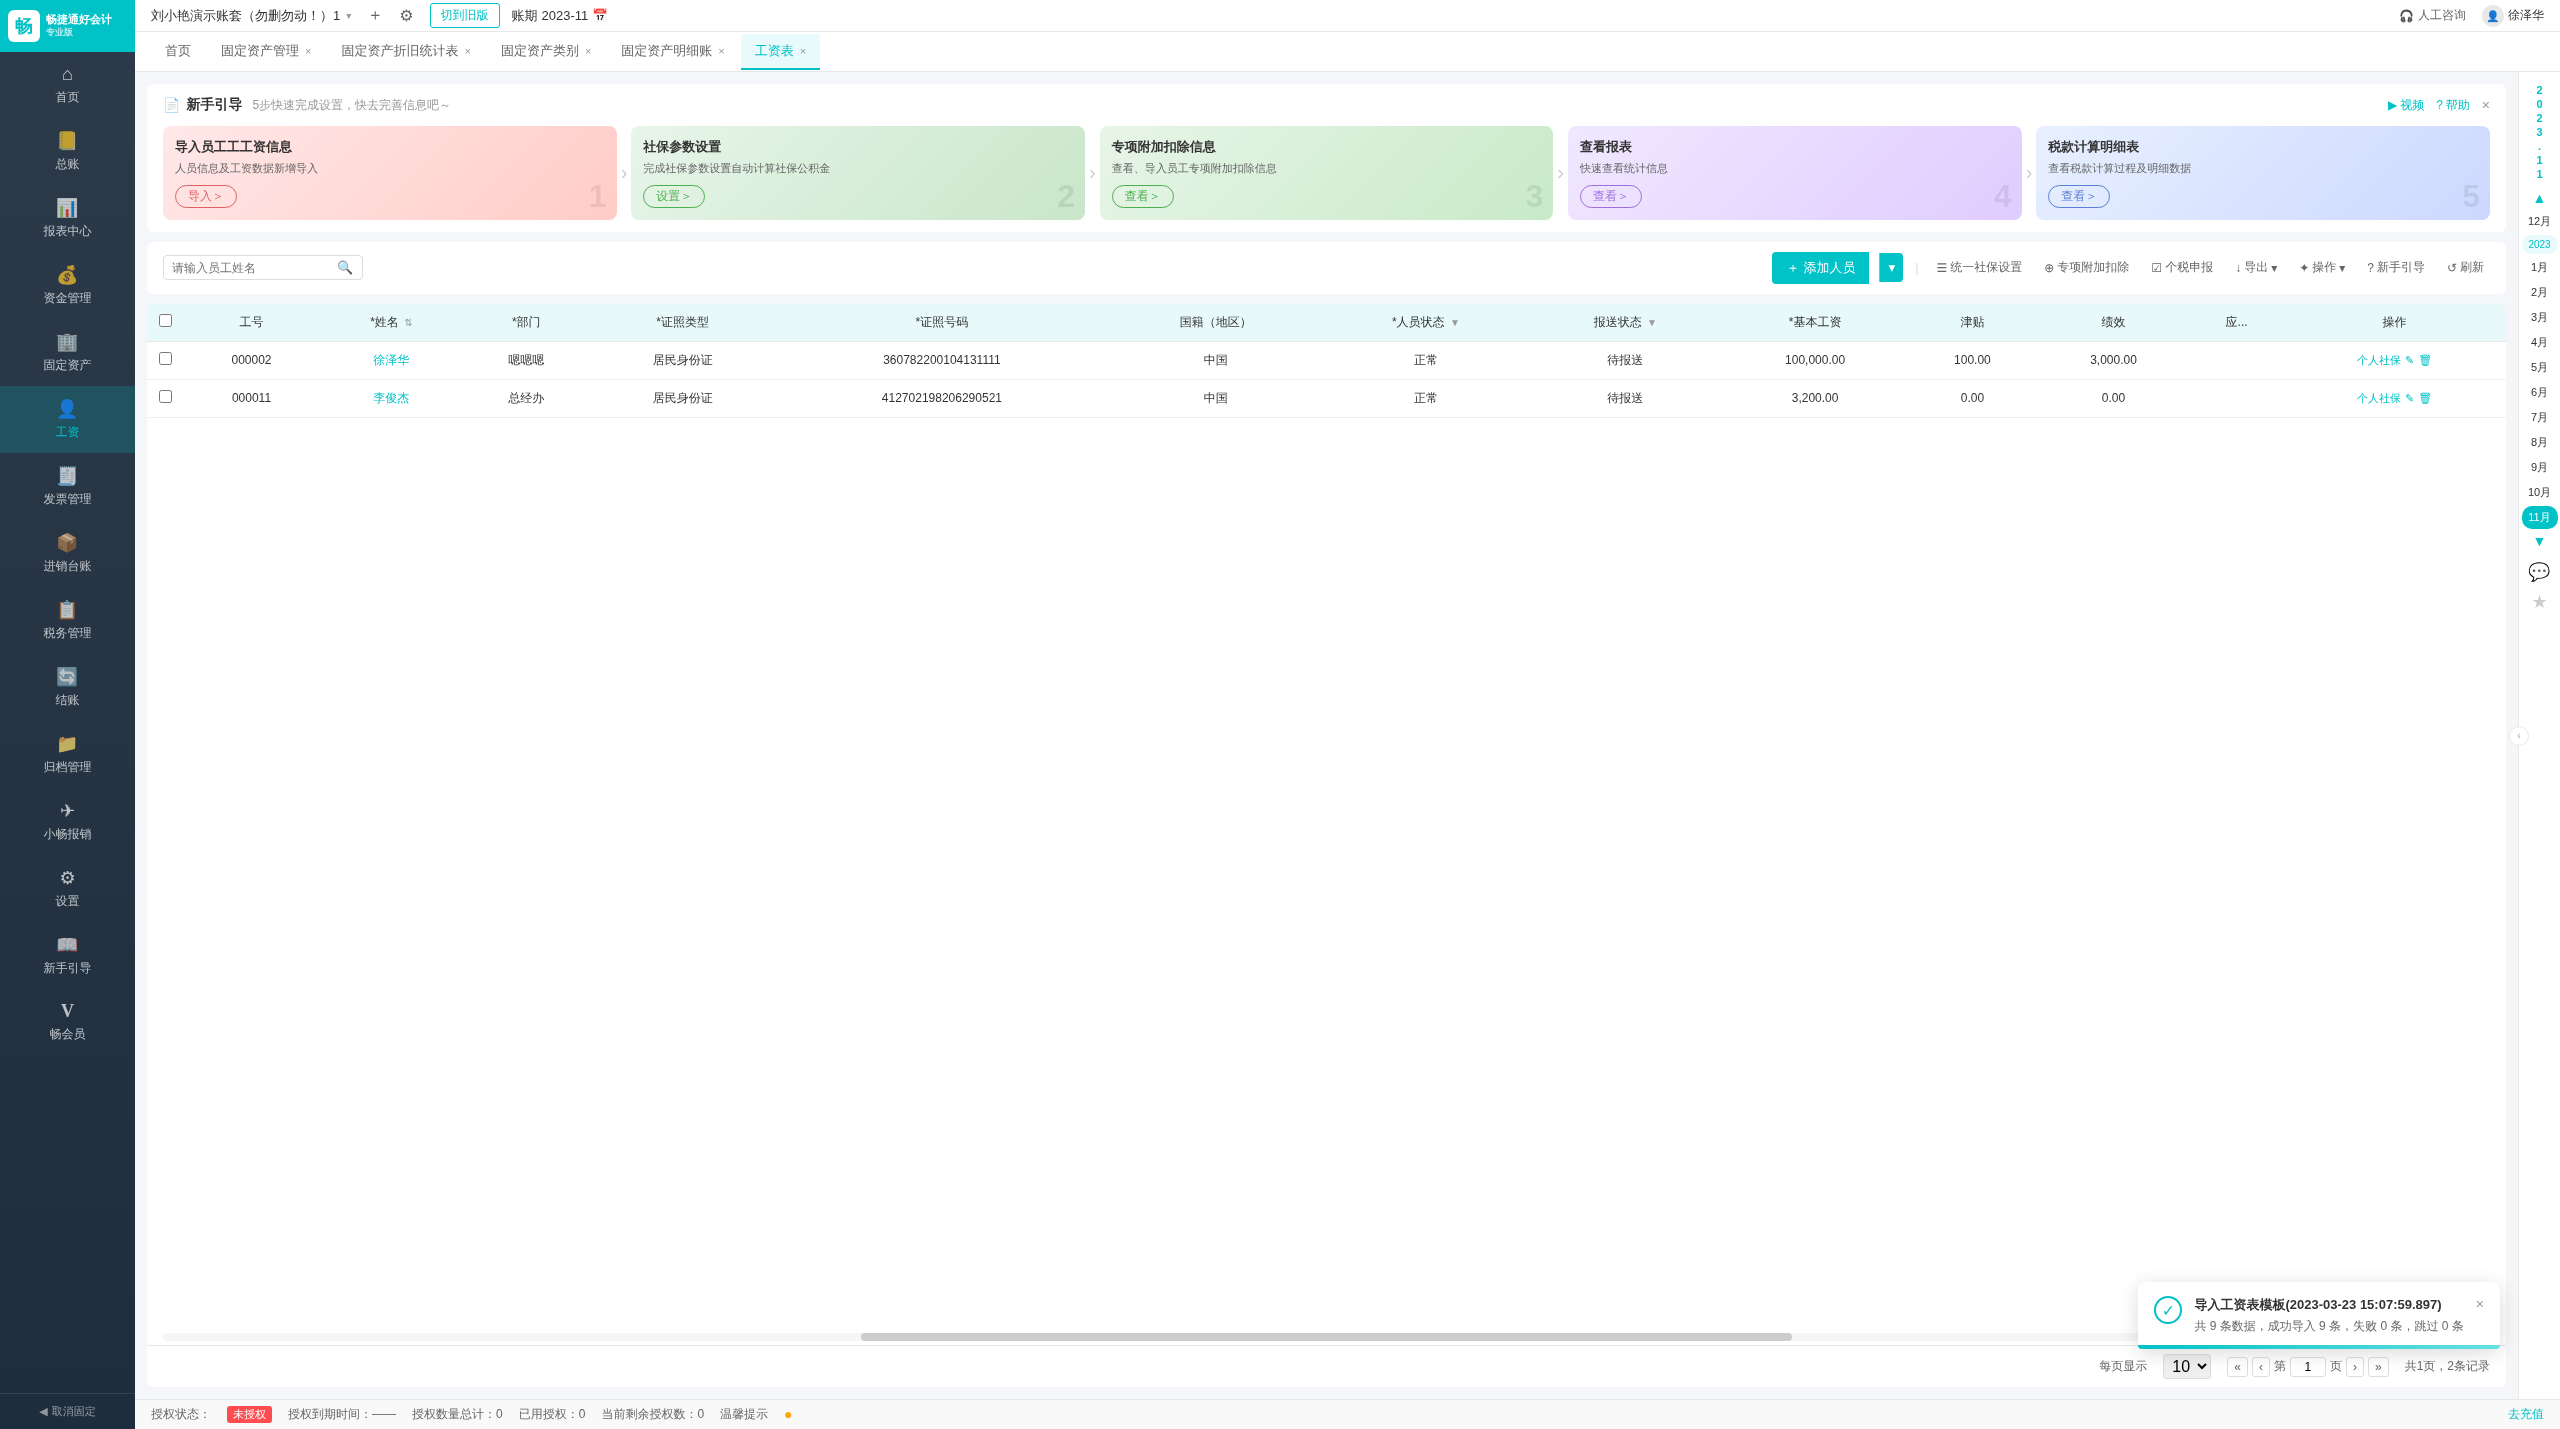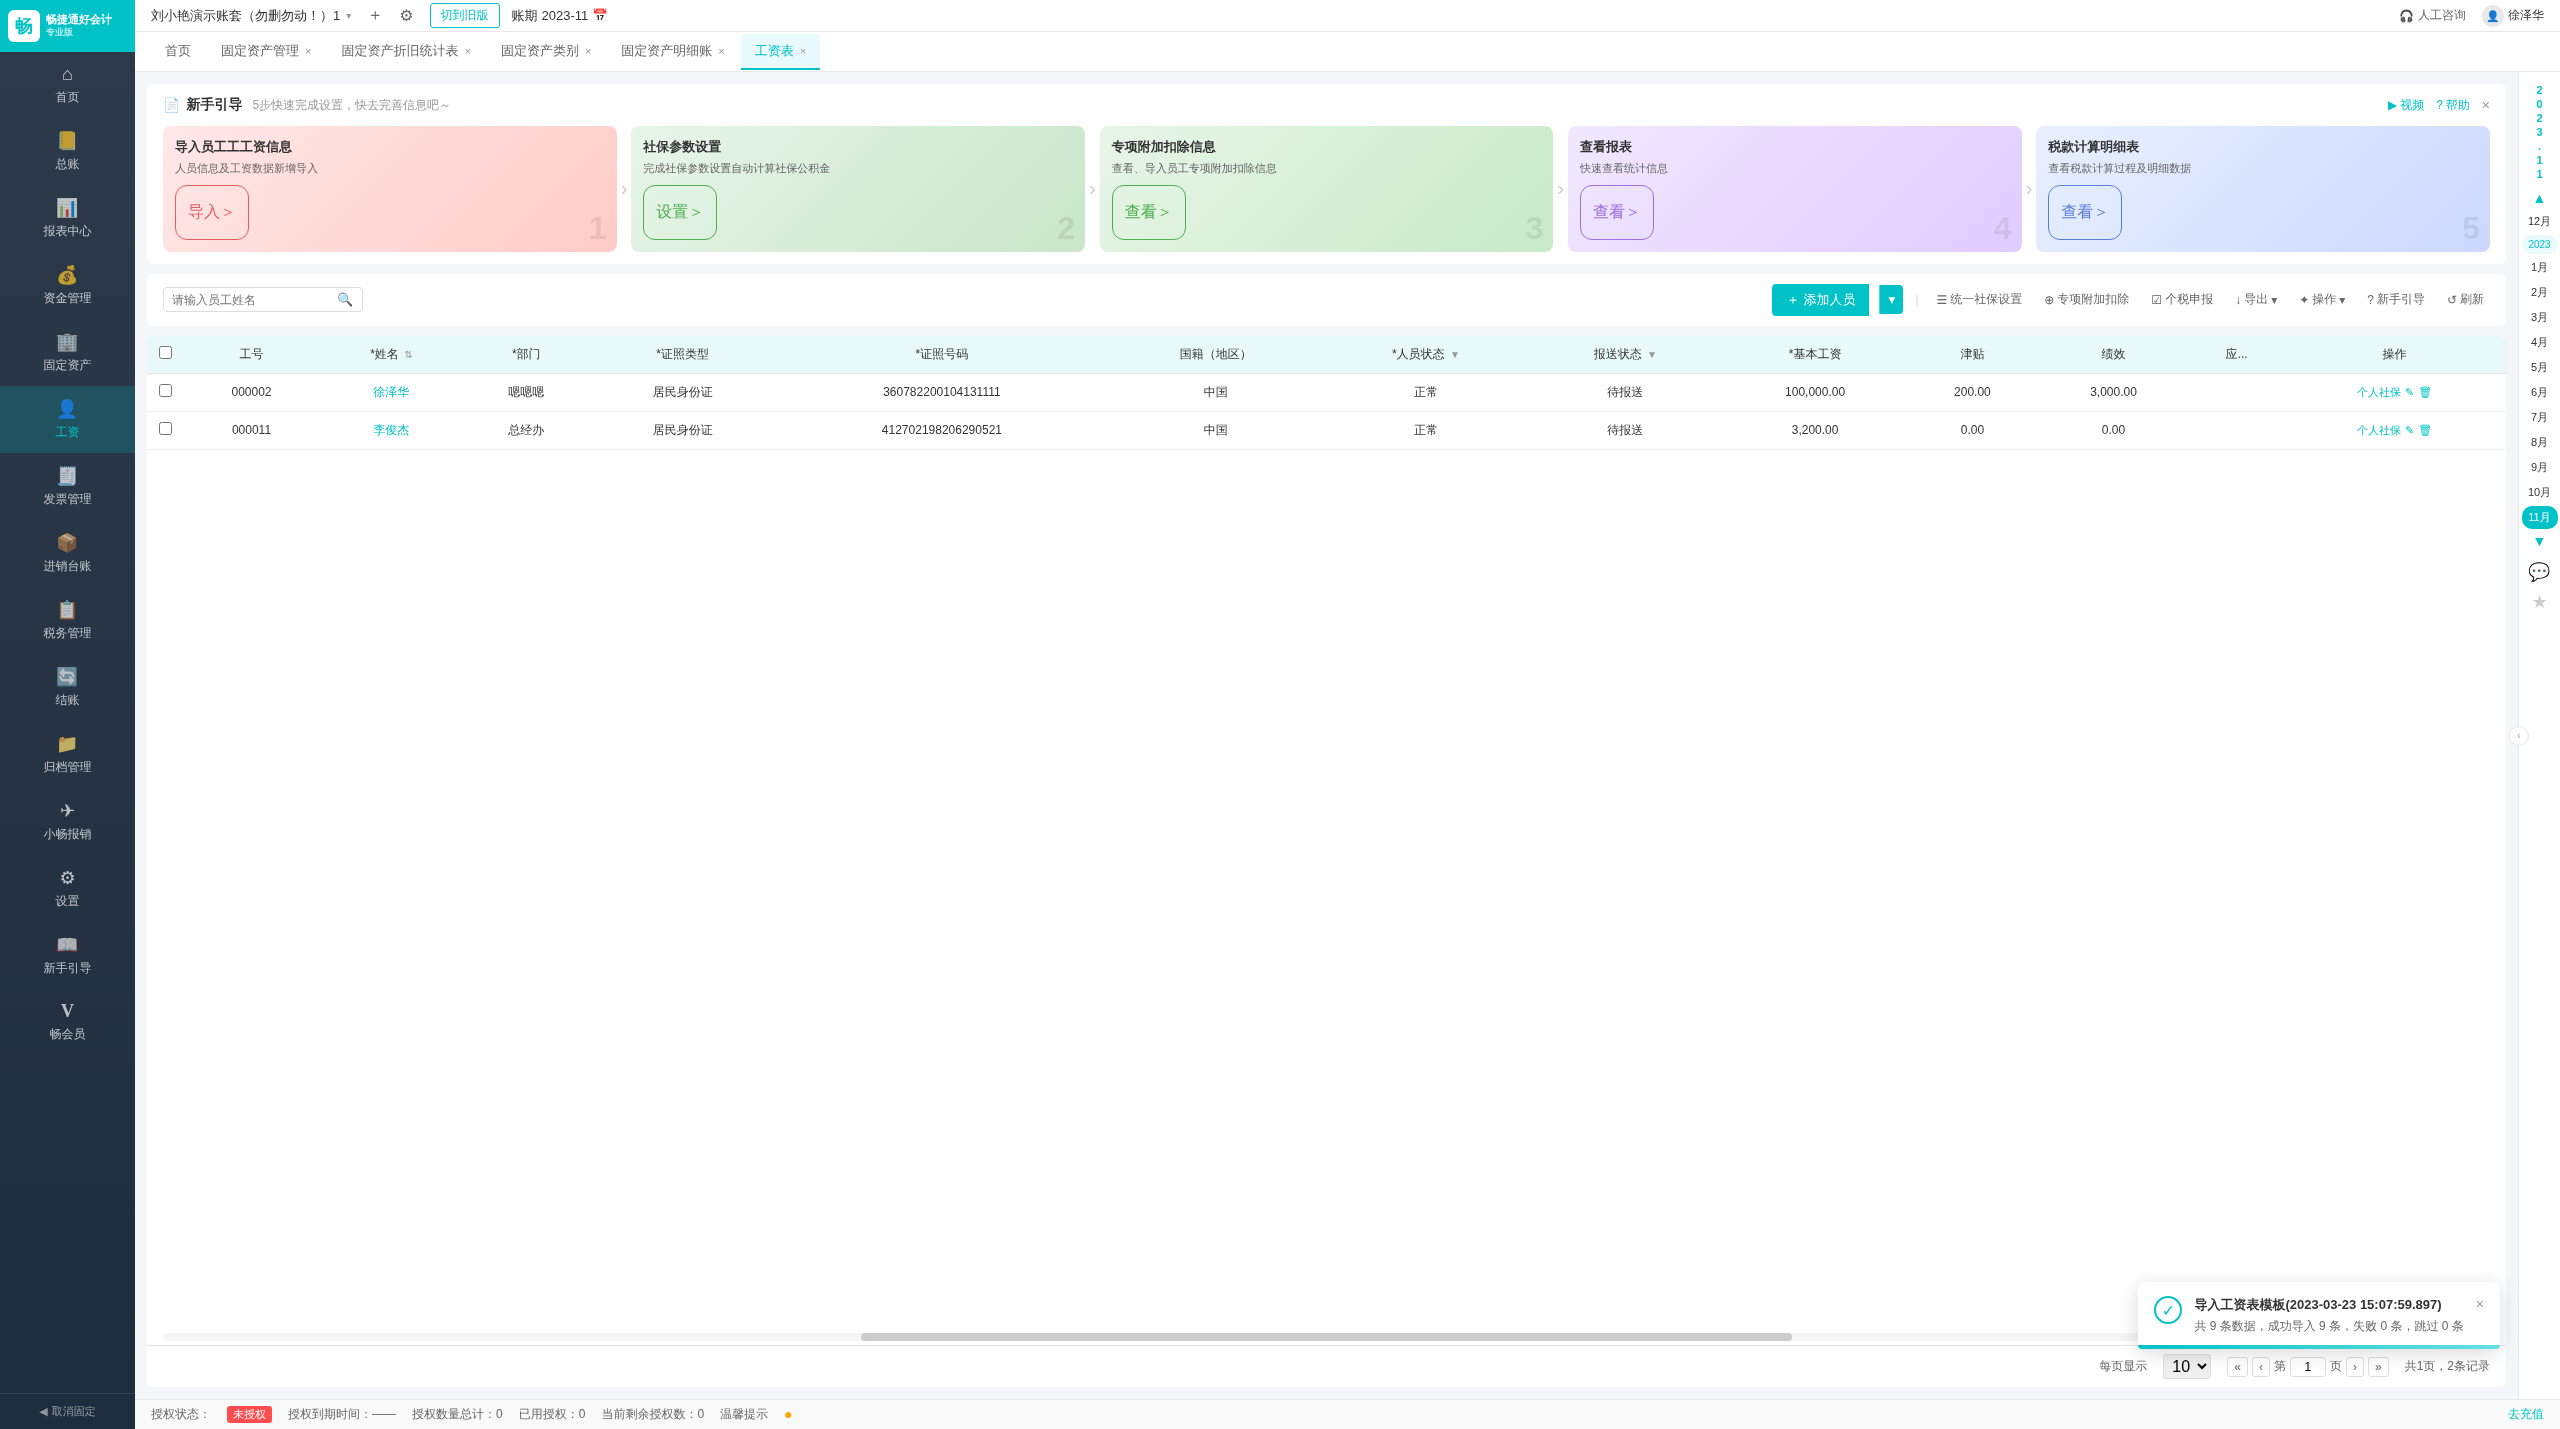--- a/index.html
+++ b/index.html
@@ -152,22 +152,22 @@
     .guide-step.step3 { background: linear-gradient(135deg, #e8f5e8, #c8eac8); }
     .guide-step.step4 { background: linear-gradient(135deg, #f0e8ff, #e0ccff); }
     .guide-step.step5 { background: linear-gradient(135deg, #e8f0ff, #ccd8ff); }
     .guide-step .step-num { font-size: 32px; font-weight: bold; color: rgba(0,0,0,0.08); position: absolute; right: 10px; bottom: 5px; }
     .guide-step .step-title { font-size: 13px; font-weight: bold; color: #333; line-height: 1.4; }
     .guide-step .step-desc { font-size: 11px; color: #666; line-height: 1.5; flex: 1; }
     .guide-step .step-btn {
       display: inline-block;
       border: 1px solid currentColor;
       border-radius: 12px;
-      padding: 16px 12px;
-      font-size: 16px;
+      padding: 2px 12px;
+      font-size: 12px;
       cursor: pointer;
       margin-top: 4px;
       width: fit-content;
     }
     .step1 .step-btn { color: #e06060; border-color: #e06060; }
     .step2 .step-btn { color: #4caf50; border-color: #4caf50; }
     .step3 .step-btn { color: #4caf50; border-color: #4caf50; }
     .step4 .step-btn { color: #9c6fdb; border-color: #9c6fdb; }
     .step5 .step-btn { color: #5b7fd4; border-color: #5b7fd4; }
     .guide-arrow { color: #ccc; font-size: 20px; padding: 0 4px; flex-shrink: 0; }
@@ -603,21 +603,21 @@
                 </td>
                 <td>000002</td>
                 <td><span class="link-text">徐泽华</span></td>
                 <td>嗯嗯嗯</td>
                 <td>居民身份证</td>
                 <td>360782200104131111</td>
                 <td>中国</td>
                 <td>正常</td>
                 <td>待报送</td>
                 <td>100,000.00</td>
-                <td>200.00</td>
+                <td>100.00</td>
                 <td>3,000.00</td>
                 <td></td>
                 <td>
                   <div class="action-links">
                     <a>个人社保</a>
                     <a>✎</a>
                     <a>🗑</a>
                   </div>
                 </td>
               </tr>

